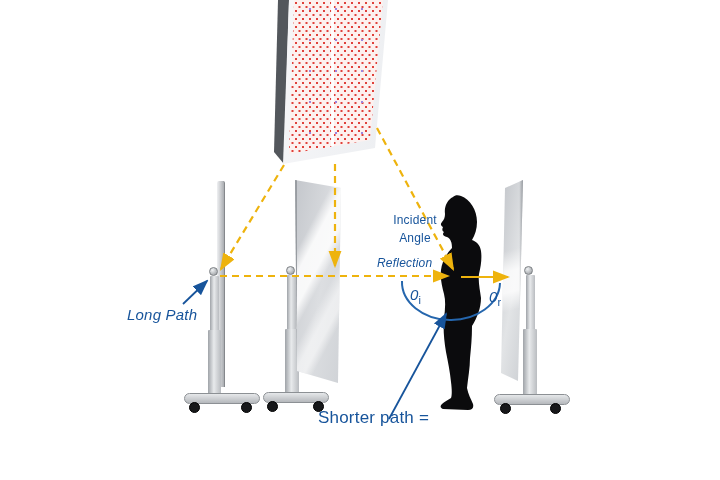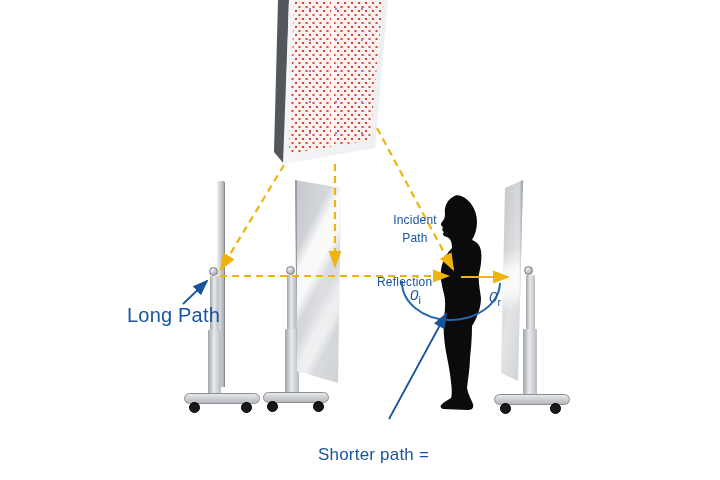--- a/index.html
+++ b/index.html
@@ -72,21 +72,21 @@
   #overlay{left:0;top:0;width:720px;height:480px;pointer-events:none;}
   .ray{stroke:var(--ray-yellow);stroke-width:2.2;fill:none;}
   .dashed{stroke-dasharray:7 5;}
   .blue-line{stroke:var(--label-blue);stroke-width:1.8;fill:none;}
   .arc{stroke:#2566ad;stroke-width:2;fill:none;}
   .person{fill:var(--silhouette-black);}
   .mk-y{fill:var(--ray-yellow);}
   .mk-b{fill:var(--label-blue);}
   
   .lbl{position:absolute;color:var(--label-blue);font-size:12px;line-height:18px;letter-spacing:.2px;white-space:nowrap;}
-  .lbl.small{font-size:20px;}
+  .lbl.small{font-size:15px;font-style:italic;}
   .lbl.center{text-align:center;}
   .theta{font-style:italic;font-size:15px;}
   .theta sub{font-size:11px;font-style:normal;}
   .note{font-size:17px;line-height:22px;}
 </style>
 </head>
 <body>
 
 <div id="stage">
 
@@ -147,27 +147,27 @@
 
     <path class="arc" d="M 402 281 A 49 38 0 0 0 500 283"></path>
     <line class="blue-line" x1="183" y1="304" x2="207" y2="281" marker-end="url(#arrB)"></line>
     <line class="blue-line" x1="389" y1="419" x2="446" y2="314" marker-end="url(#arrB)"></line>
   </svg>
 
   <div class="lbl small" style="left:127px;top:306px;">Long Path</div>
 
   <div class="lbl center" style="left:383px;top:211px;width:64px;">
     <div>Incident</div>
-    <div>Path</div>
+    <div>Angle</div>
   </div>
 
-  <div class="lbl" style="left:377px;top:273px;">Reflection</div>
+  <div class="lbl" style="left:377px;top:254px;font-style:italic;">Reflection</div>
 
   <div class="lbl theta" style="left:410px;top:286px;"><span>0</span><sub>i</sub></div>
 
   <div class="lbl theta" style="left:489px;top:288px;"><span>0</span><sub>r</sub></div>
 
 
-  <div class="lbl note" style="left:318px;top:444px;">
+  <div class="lbl note" style="left:318px;top:407px;">
     <div>Shorter path =</div>
   </div>
 
 </div>
 
 </body></html>

